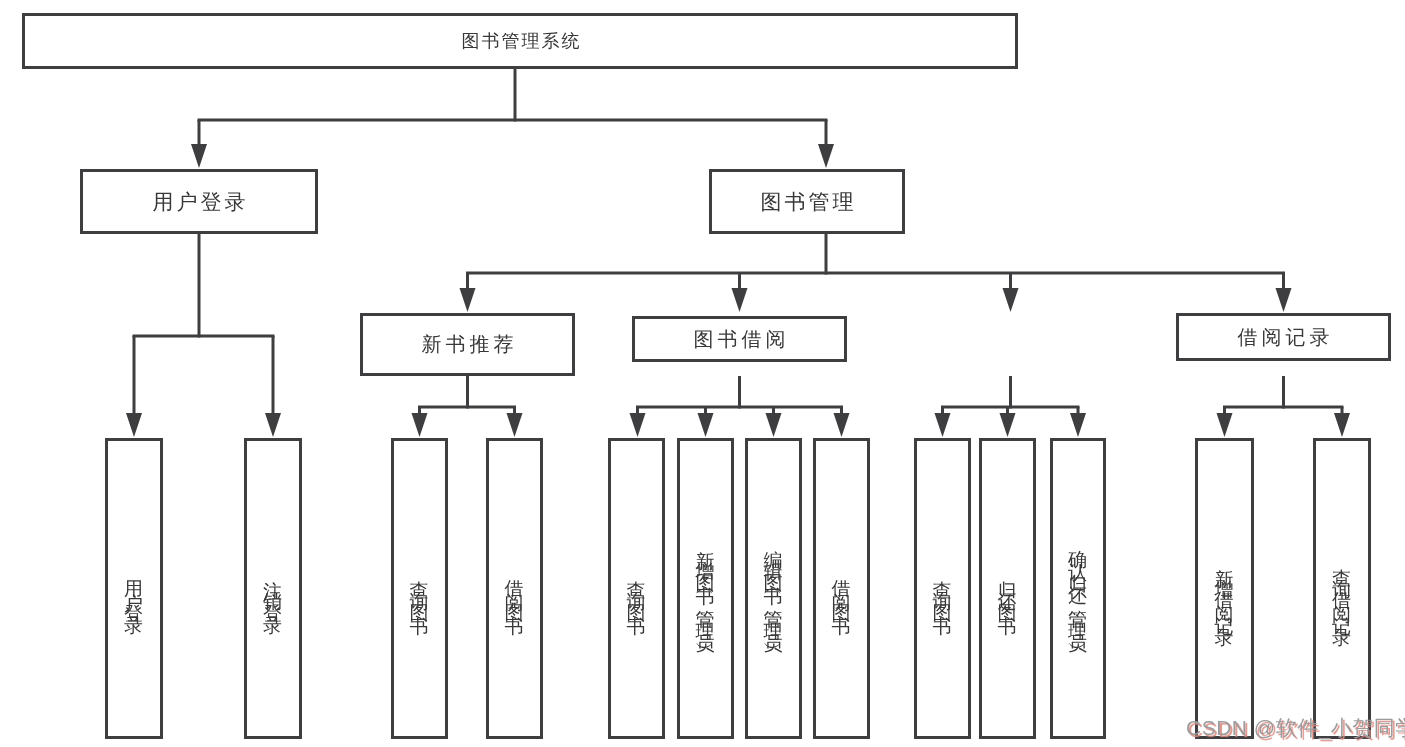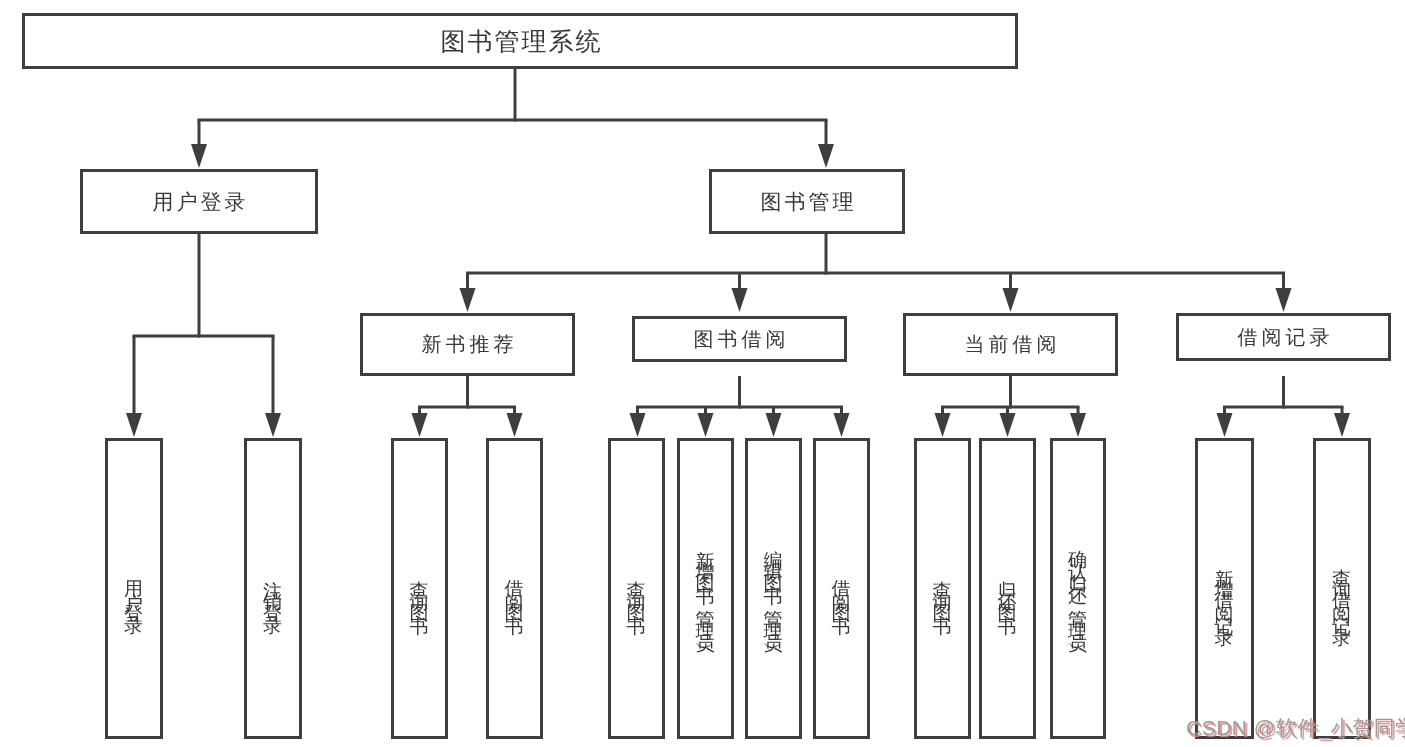--- a/index.html
+++ b/index.html
@@ -30,21 +30,21 @@
     align-items:center;
     justify-content:center;
     color:var(--text);
   }
   .node.h .lbl{
     font-size:21px;
     letter-spacing:3px;
     white-space:nowrap;
     text-indent:3px;
   }
-  .node.root .lbl{font-size:25px;letter-spacing:2px;}
+  .node.root .lbl{font-size:18px;letter-spacing:2px;}
   .node.l3 .lbl{font-size:20px;letter-spacing:4px;text-indent:4px;}
   .node.v .lbl{
     writing-mode:vertical-rl;
     text-orientation:mixed;
     font-size:19px;
     letter-spacing:12px;
     line-height:1;
   }
   .watermark{
     position:absolute;
@@ -133,23 +133,20 @@
   <div class="node h" style="left:709px;top:169px;width:196px;height:65px;">
     <span class="lbl">图书管理</span>
   </div>
 
   <div class="node h l3" style="left:360px;top:313px;width:215px;height:63px;">
     <span class="lbl">新书推荐</span>
   </div>
   <div class="node h l3" style="left:632px;top:316px;width:215px;height:46px;">
     <span class="lbl">图书借阅</span>
   </div>
-  <div class="node h l3" style="left:903px;top:313px;width:215px;height:63px;">
-    <span class="lbl">当前借阅</span>
-  </div>
   <div class="node h l3" style="left:1176px;top:313px;width:215px;height:48px;">
     <span class="lbl">借阅记录</span>
   </div>
 
   <div class="node v" style="left:105px;top:438px;width:58px;height:301px;">
     <span class="lbl">用户登录</span>
   </div>
   <div class="node v" style="left:244px;top:438px;width:58px;height:301px;">
     <span class="lbl">注销登录</span>
   </div>

